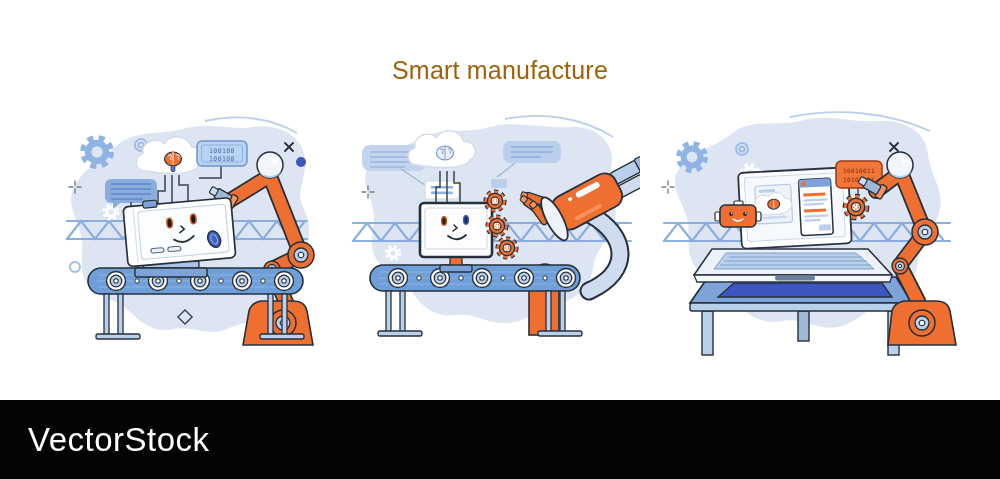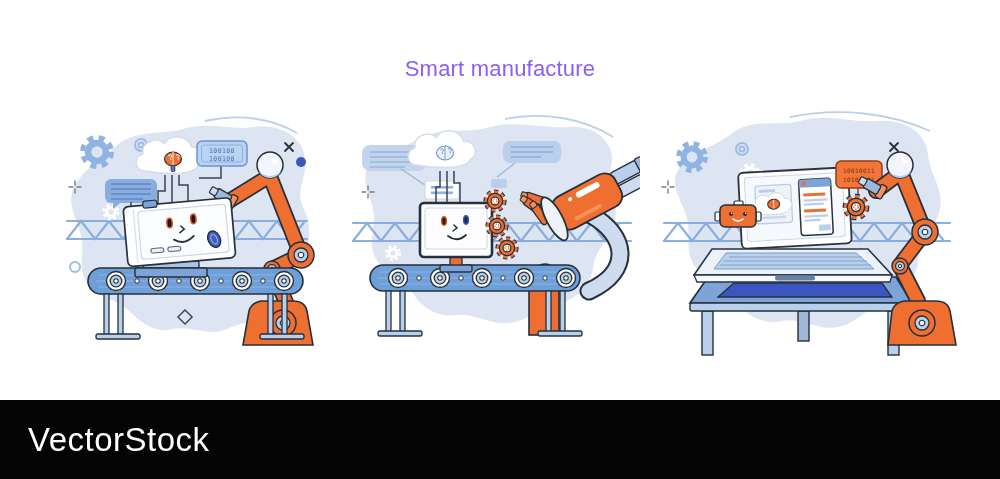--- a/index.html
+++ b/index.html
@@ -1,19 +1,19 @@
 <!DOCTYPE html>
 <html><head>
 <meta charset="utf-8">
 <style>
   html,body{margin:0;padding:0;background:#fff;}
   #canvas{position:relative;width:1000px;height:479px;background:#ffffff;overflow:hidden;
           font-family:"Liberation Sans", sans-serif;}
   #title{position:absolute;top:56px;left:0;width:1000px;text-align:center;
-         font-size:22px;font-weight:500;letter-spacing:.2px;color:#8b5cf6;}
+         font-size:25px;font-weight:500;letter-spacing:.2px;color:#a16207;}
   .panel{position:absolute;}
   #footer{position:absolute;left:0;top:400px;width:1000px;height:79px;background:#040404;
           display:flex;align-items:center;justify-content:space-between;box-sizing:border-box;
           padding:0 24px 0 28px;text-align:center;}
   #brand{color:#fff;font-size:33px;font-weight:500;letter-spacing:.5px;}
   #credit{color:#fff;font-size:27px;font-weight:400;letter-spacing:.3px;}
   .segD{stroke:#26303b;stroke-width:16;stroke-linecap:round;fill:none}
   .segO{stroke:#ee6f30;stroke-width:12.5;stroke-linecap:round;fill:none}
   .wire{stroke:#3a4450;stroke-width:1.5;fill:none}
   .truss{stroke:#7fa7dd;stroke-width:2.2;fill:none;opacity:.9;stroke-linecap:round}

